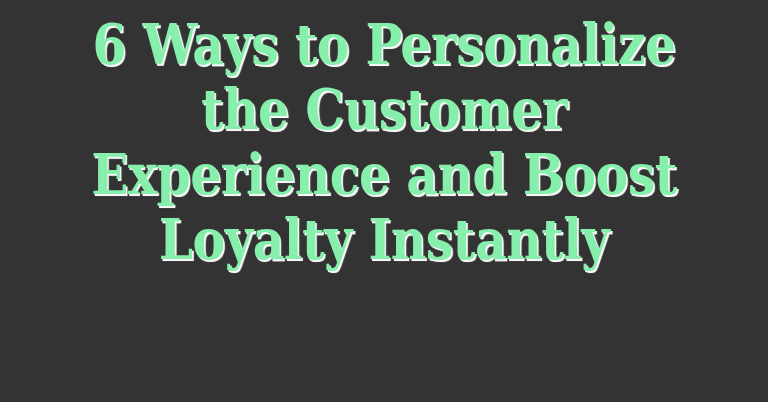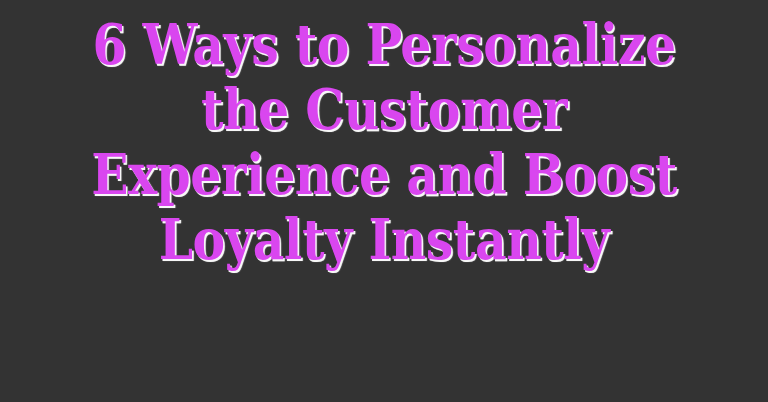--- a/index.html
+++ b/index.html
@@ -58,20 +58,20 @@
   .line-1 { transform: scaleX(0.97); }
   .line-2 { transform: scaleX(0.97); }
   .line-3 { transform: scaleX(0.97); }
   .line-4 { transform: scaleX(0.97); }
 </style>
 </head>
 <body>
 
 <div id="title-card" style="background: rgb(51, 51, 51);">
 
-  <h1 id="headline" style="color: #d946ef; margin-top: 12px;">
+  <h1 id="headline" style="color: #86efac; margin-top: 12px;">
     <span class="line line-1">6 Ways to Personalize</span>
     <span class="line line-2">the Customer</span>
     <span class="line line-3">Experience and Boost</span>
     <span class="line line-4">Loyalty Instantly</span>
   </h1>
 
 </div>
 
 </body></html>

